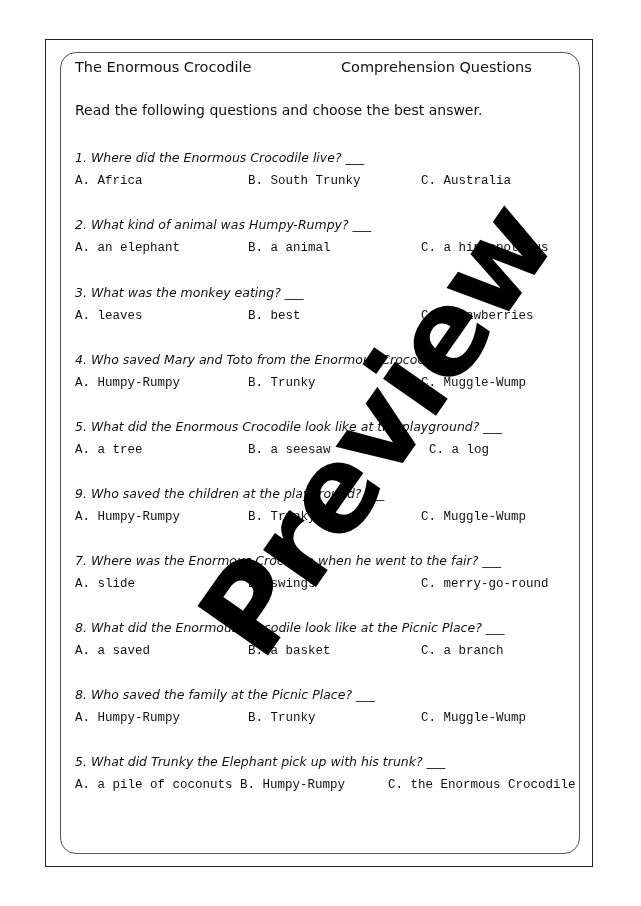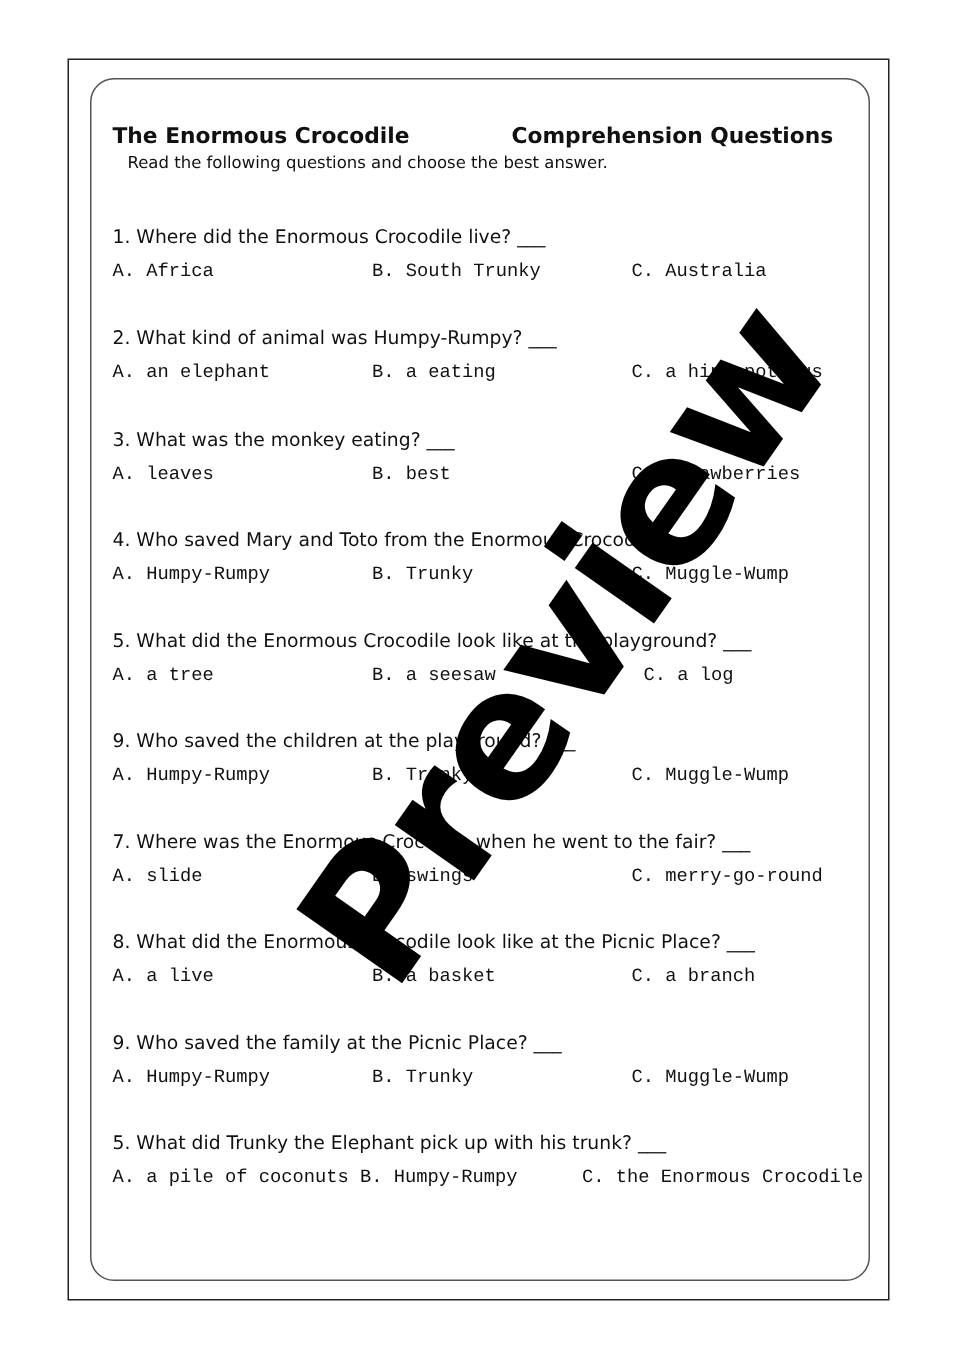--- a/index.html
+++ b/index.html
@@ -1,21 +1,21 @@
 <!DOCTYPE html>
 <html><head>
 <meta charset="utf-8">
 <style>
   html,body{margin:0;padding:0;background:#fff;}
   body{width:641px;height:906px;position:relative;overflow:hidden;font-family:"DejaVu Sans","Liberation Sans",sans-serif;color:#111;}
   .outer{position:absolute;left:45px;top:39px;width:548px;height:828px;border:1.5px solid #222;box-sizing:border-box;}
   .inner{position:absolute;left:60px;top:52px;width:520px;height:802px;border:1.5px solid #555;border-radius:16px;box-sizing:border-box;}
-  .hdr{position:absolute;top:59px;font-weight:bold;font-size:14.5px;margin-top:24px;}
-  .intro{position:absolute;left:75px;top:102px;font-size:11px;margin-left:10px;}
-  .q{position:absolute;left:75px;font-size:12.5px;white-space:nowrap;}
+  .hdr{position:absolute;top:59px;font-weight:normal;font-size:14.5px;}
+  .intro{position:absolute;left:75px;top:102px;font-size:14px;}
+  .q{position:absolute;left:75px;font-size:12.5px;white-space:nowrap;font-style:italic;}
   .opts{position:absolute;left:75px;font-size:12.5px;white-space:nowrap;width:500px;}
   .opts span{position:absolute;top:0;font-family:Liberation Mono, monospace;}
   .wm{position:absolute;left:118px;top:360px;font-size:118px;font-weight:bold;font-family:"DejaVu Sans",sans-serif;color:#000;transform:rotate(-55deg);transform-origin:center;letter-spacing:-2px;}
 </style>
 </head>
 <body>
 
 <div class="outer"></div>
 <div class="inner"></div>
 
@@ -26,21 +26,21 @@
 <div id="qs">
     <div class="q" style="top:150px">1. Where did the Enormous Crocodile live? ___</div>
     <div class="opts" style="top:174px">
       <span style="left:0px">A. Africa</span>
       <span style="left:173px">B. South Trunky</span>
       <span style="left:346px">C. Australia</span>
     </div>
     <div class="q" style="top:217px">2. What kind of animal was Humpy-Rumpy? ___</div>
     <div class="opts" style="top:241px">
       <span style="left:0px">A. an elephant</span>
-      <span style="left:173px">B. a eating</span>
+      <span style="left:173px">B. a animal</span>
       <span style="left:346px">C. a hippopotamus</span>
     </div>
     <div class="q" style="top:285px">3. What was the monkey eating? ___</div>
     <div class="opts" style="top:309px">
       <span style="left:0px">A. leaves</span>
       <span style="left:173px">B. best</span>
       <span style="left:346px">C. strawberries</span>
     </div>
     <div class="q" style="top:352px">4. Who saved Mary and Toto from the Enormous Crocodile? ___</div>
     <div class="opts" style="top:376px">
@@ -61,25 +61,25 @@
       <span style="left:346px">C. Muggle-Wump</span>
     </div>
     <div class="q" style="top:553px">7. Where was the Enormous Crocodile when he went to the fair? ___</div>
     <div class="opts" style="top:577px">
       <span style="left:0px">A. slide</span>
       <span style="left:173px">B. swings</span>
       <span style="left:346px">C. merry-go-round</span>
     </div>
     <div class="q" style="top:620px">8. What did the Enormous Crocodile look like at the Picnic Place? ___</div>
     <div class="opts" style="top:644px">
-      <span style="left:0px">A. a live</span>
+      <span style="left:0px">A. a saved</span>
       <span style="left:173px">B. a basket</span>
       <span style="left:346px">C. a branch</span>
     </div>
-    <div class="q" style="top:687px">9. Who saved the family at the Picnic Place? ___</div>
+    <div class="q" style="top:687px">8. Who saved the family at the Picnic Place? ___</div>
     <div class="opts" style="top:711px">
       <span style="left:0px">A. Humpy-Rumpy</span>
       <span style="left:173px">B. Trunky</span>
       <span style="left:346px">C. Muggle-Wump</span>
     </div>
     <div class="q" style="top:754px">5. What did Trunky the Elephant pick up with his trunk? ___</div>
     <div class="opts" style="top:778px">
       <span style="left:0px">A. a pile of coconuts</span>
       <span style="left:165px">B. Humpy-Rumpy</span>
       <span style="left:313px">C. the Enormous Crocodile</span>

